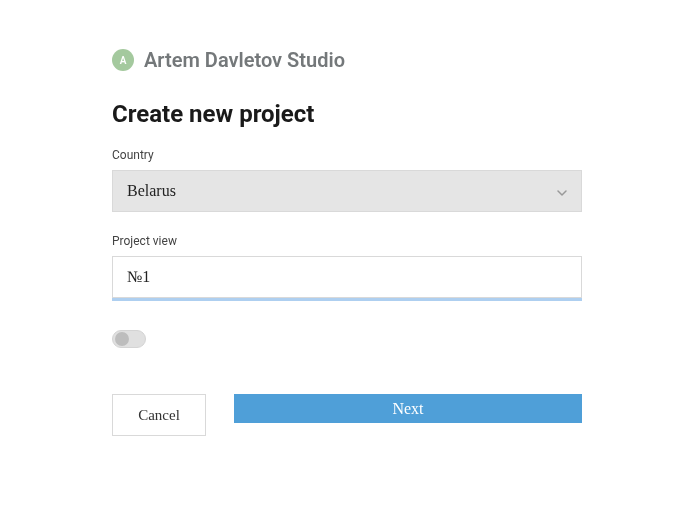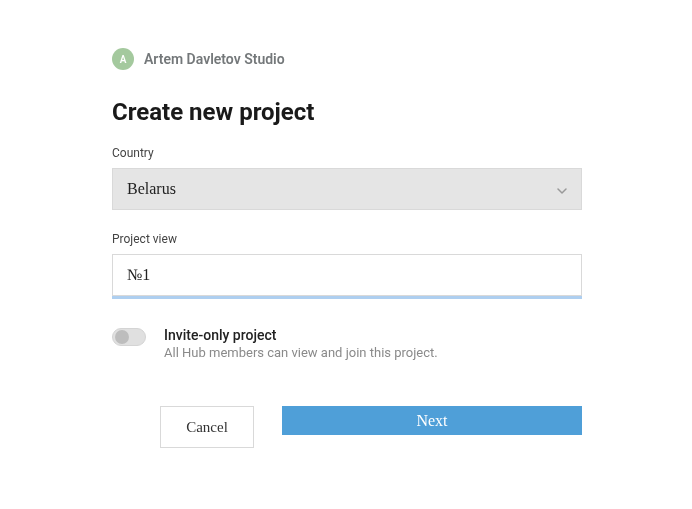--- a/index.html
+++ b/index.html
@@ -27,21 +27,21 @@
       background: #a4c99e;
       display: flex;
       align-items: center;
       justify-content: center;
       color: #fff;
       font-size: 10px;
       font-weight: 600;
     }
     .studio-name {
       color: #74787a;
-      font-size: 14px;
+      font-size: 20px;
       font-weight: 600;
     }
     .page-title {
       font-size: 24px;
       font-weight: 700;
       color: #1a1a1a;
       margin-bottom: 20px;
     }
     .field-label {
       font-size: 12px;
@@ -123,21 +123,20 @@
       font-weight: 500;
       margin-bottom: 2px;
     }
     .toggle-text-desc {
       font-size: 13px;
       color: #8a8a8a;
     }
     .button-row {
       display: flex;
       gap: 28px;
-      margin-left: 48px;
     }
     .btn-cancel {
       width: 94px;
       height: 42px;
       border: 1px solid #d9d9d9;
       background: #fff;
       color: #333;
       font-size: 15px;
       cursor: pointer;
       font-family: Georgia, "Times New Roman", serif;
@@ -179,24 +178,20 @@
 </div>
 
 <label class="field-label">Project view</label>
 <input type="text" class="text-input" value="№1" style="">
 <div class="input-underline"></div>
 
 <div class="toggle-row">
   <div class="toggle">
     <div class="toggle-knob"></div>
   </div>
-  <div>
-    <div class="toggle-text-title">Invite-only project</div>
-    <div class="toggle-text-desc">All Hub members can view and join this project.</div>
-  </div>
 </div>
 
 <div class="button-row">
   <button class="btn-cancel">Cancel</button>
   <button class="btn-next">Next</button>
 </div>
 
 
 
 

